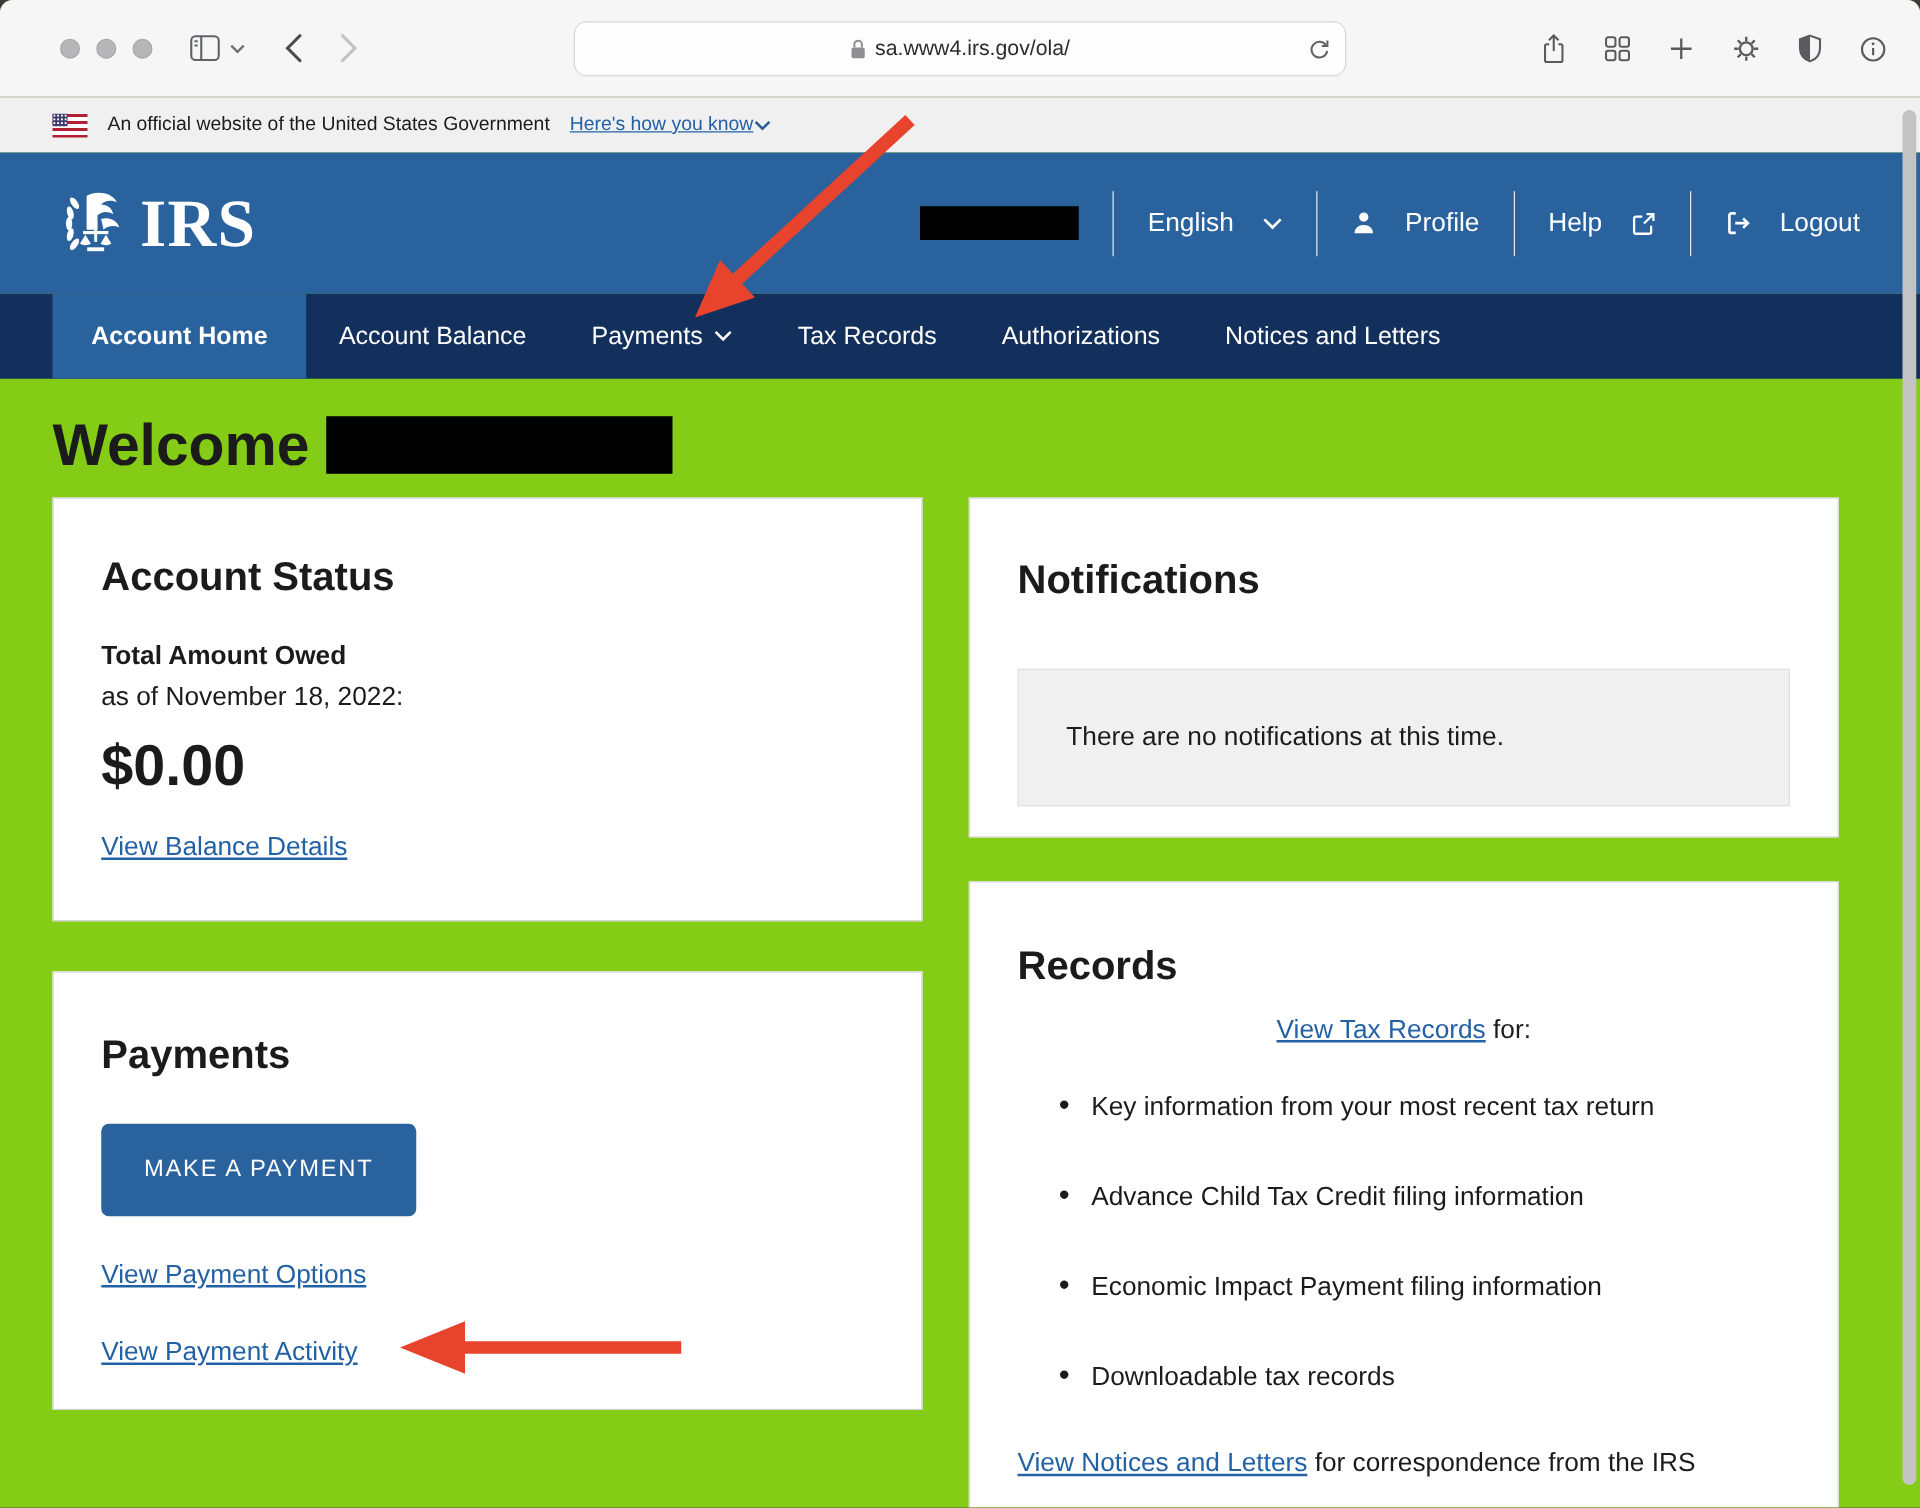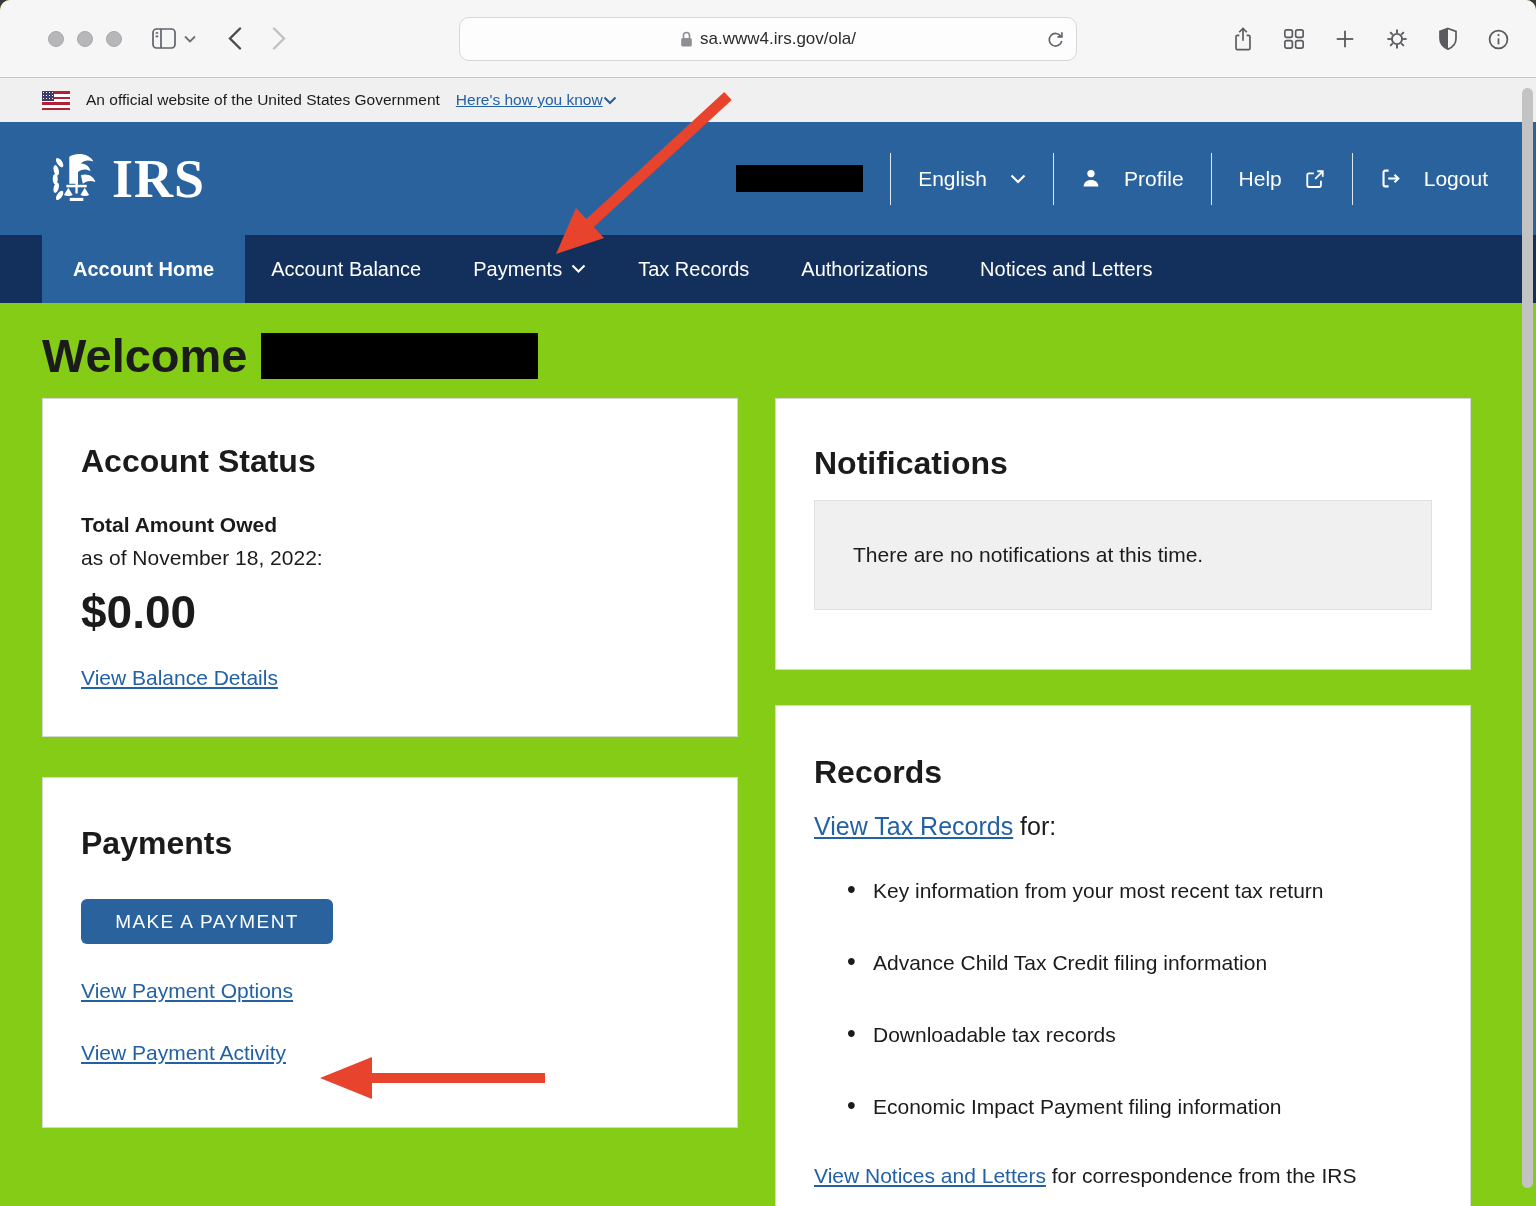--- a/index.html
+++ b/index.html
@@ -79,38 +79,38 @@
   .card-status{height:339px;}
   .card-status h2{padding-top:44px;}
   .owed-label{font-size:21px;font-weight:700;margin-top:33px;}
   .as-of{font-size:21px;margin-top:9px;}
   .amount{font-size:46px;font-weight:700;margin-top:15px;}
   .balance-link{display:inline-block;margin-top:27px;font-size:21px;}
   
   .card-payments{height:351px;margin-top:40px;}
   .card-payments h2{padding-top:47px;}
   .pay-btn{
-    display:block;margin-top:37px;width:252px;height:45px;border:none;border-radius:6px;
+    display:block;margin-top:37px;width:252px;height:74px;border:none;border-radius:6px;
     background:var(--header-blue);color:#fff;font-size:19px;letter-spacing:1.4px;
     font-family:inherit;cursor:pointer;
   }
   .pay-link{display:inline-block;font-size:21px;}
   .pl1{margin-top:35px;}
   .pl2{margin-top:38px;}
   
   .card-notif{height:272px;}
   .card-notif h2{padding-top:46px;}
   .notif-box{
-    margin-top:18px;height:110px;background:#f0f0f0;border:1px solid #dfe1e2;
+    margin-top:53px;height:110px;background:#f0f0f0;border:1px solid #dfe1e2;
     display:flex;align-items:center;padding-left:38px;font-size:21px;
   }
   
   .card-records{height:566px;margin-top:35px;}
   .card-records h2{padding-top:48px;}
-  .vtr-line{margin-top:21px;font-size:25px;}
+  .vtr-line{margin-top:21px;font-size:21px;text-align:center;}
   .rec-list{list-style:none;margin:35px 0 0 33px;padding:0;}
   .rec-list li{position:relative;padding-left:26px;font-size:21px;line-height:29px;margin-bottom:43px;}
   .rec-list li::before{content:"\2022";position:absolute;left:0;top:-1px;font-size:25px;}
   .notices-line{margin-top:23px;font-size:21px;}
   
   .overlay{position:absolute;left:0;top:0;width:1536px;height:1206px;pointer-events:none;z-index:40;}
   .scroll-thumb{position:absolute;right:3px;top:88px;width:11px;height:1100px;border-radius:6px;background:#c3c3c3;z-index:30;}
 </style>
 </head>
 <body>
@@ -356,22 +356,22 @@
         </section>
 
         <section class="card card-records">
           <h2>Records</h2>
           <div class="vtr-line">
             <a class="cl" href="#">View Tax Records</a><span> for:</span>
           </div>
           <ul class="rec-list">
             <li><span>Key information from your most recent tax return</span></li>
             <li><span>Advance Child Tax Credit filing information</span></li>
+            <li><span>Economic Impact Payment filing information</span></li>
             <li><span>Downloadable tax records</span></li>
-            <li><span>Economic Impact Payment filing information</span></li>
           </ul>
           <div class="notices-line">
             <a class="cl" href="#">View Notices and Letters</a><span> for correspondence from the IRS</span>
           </div>
         </section>
       </div>
     </div>
   </div>
 
   <svg class="overlay" viewBox="0 0 1536 1206">

